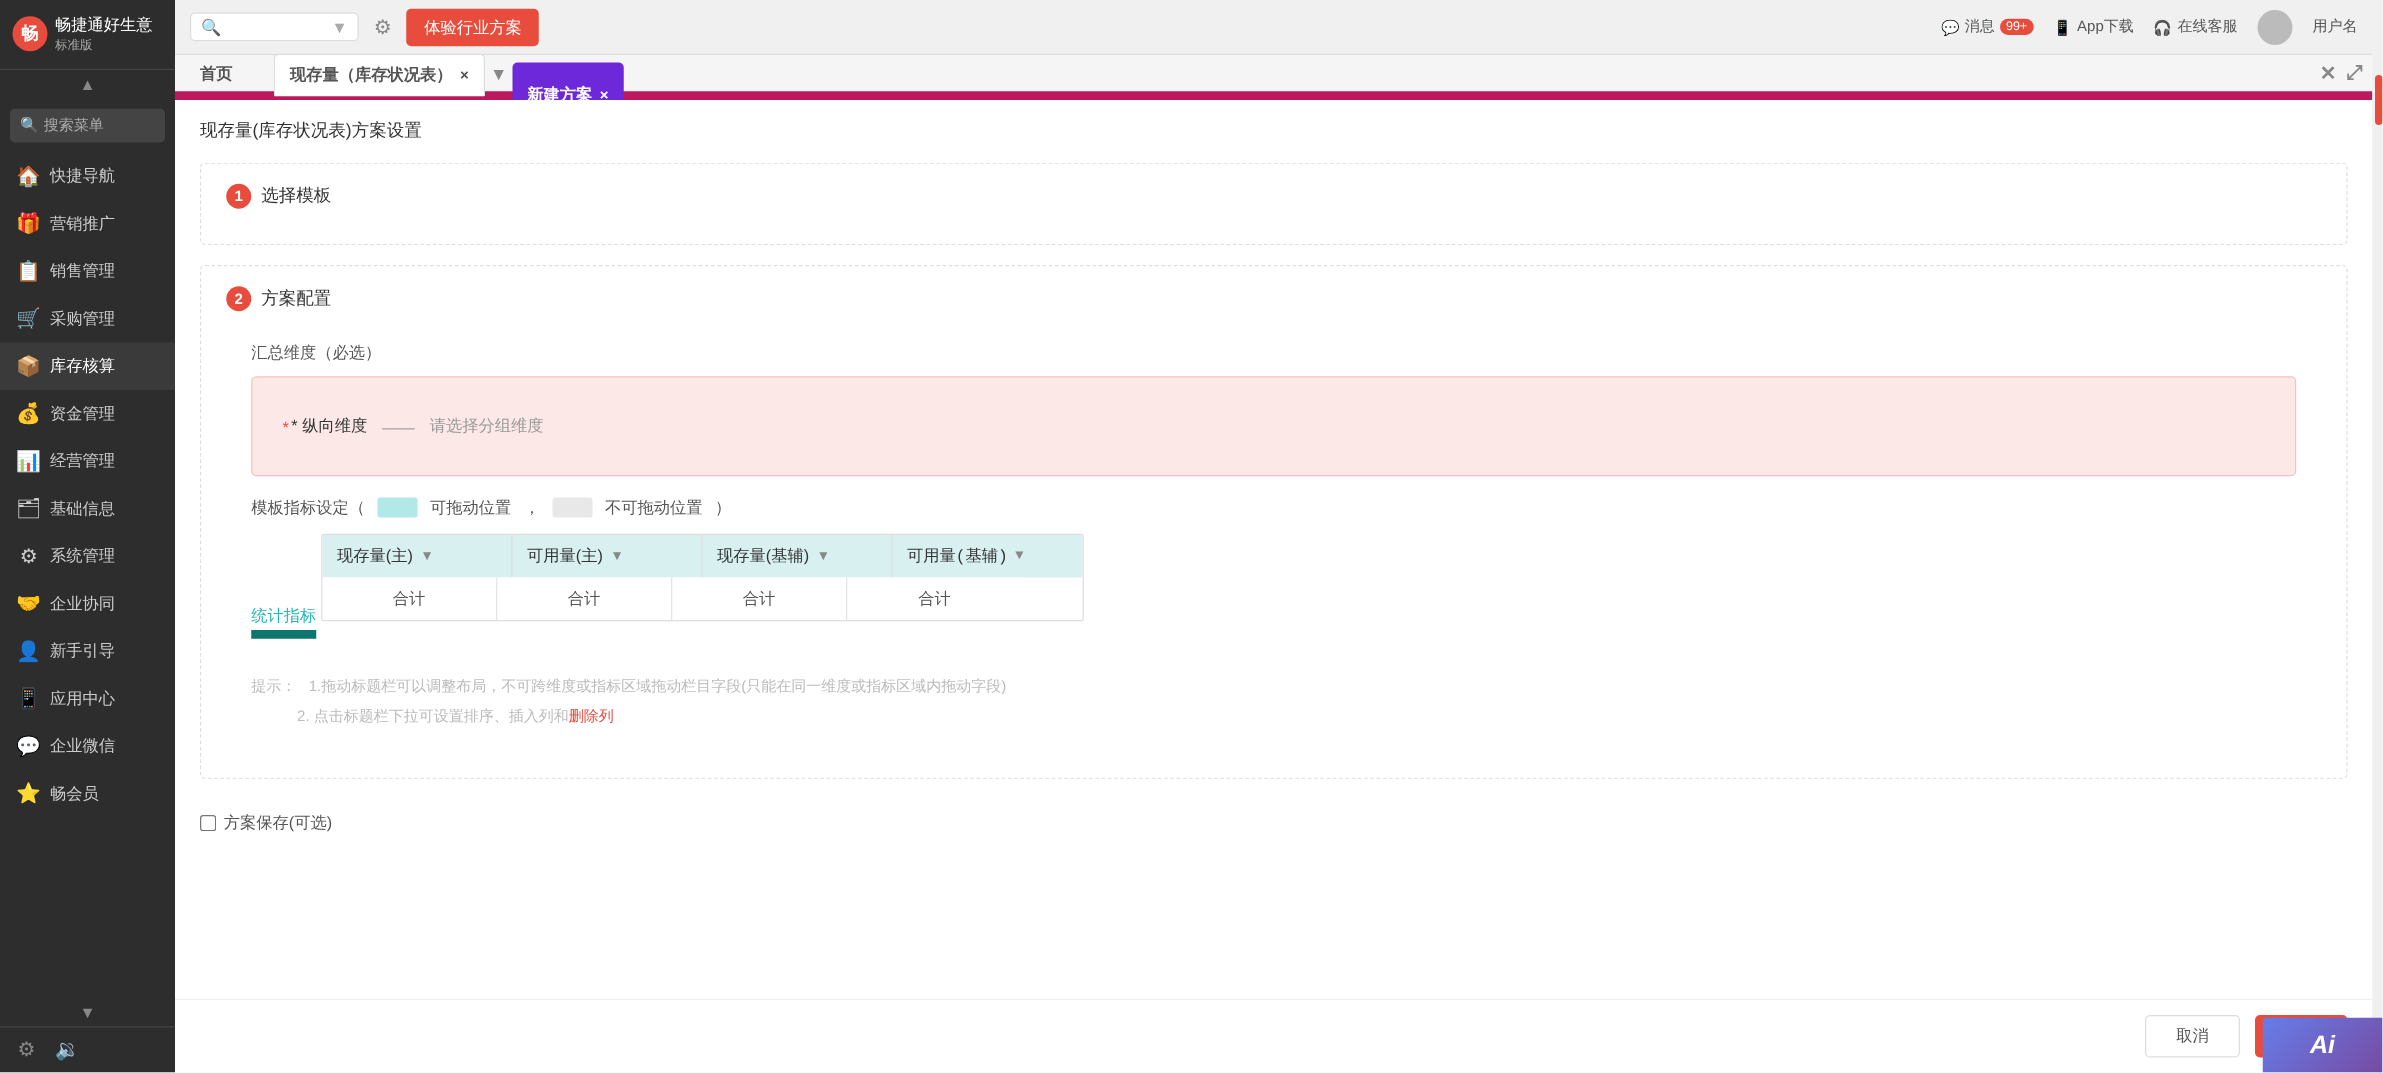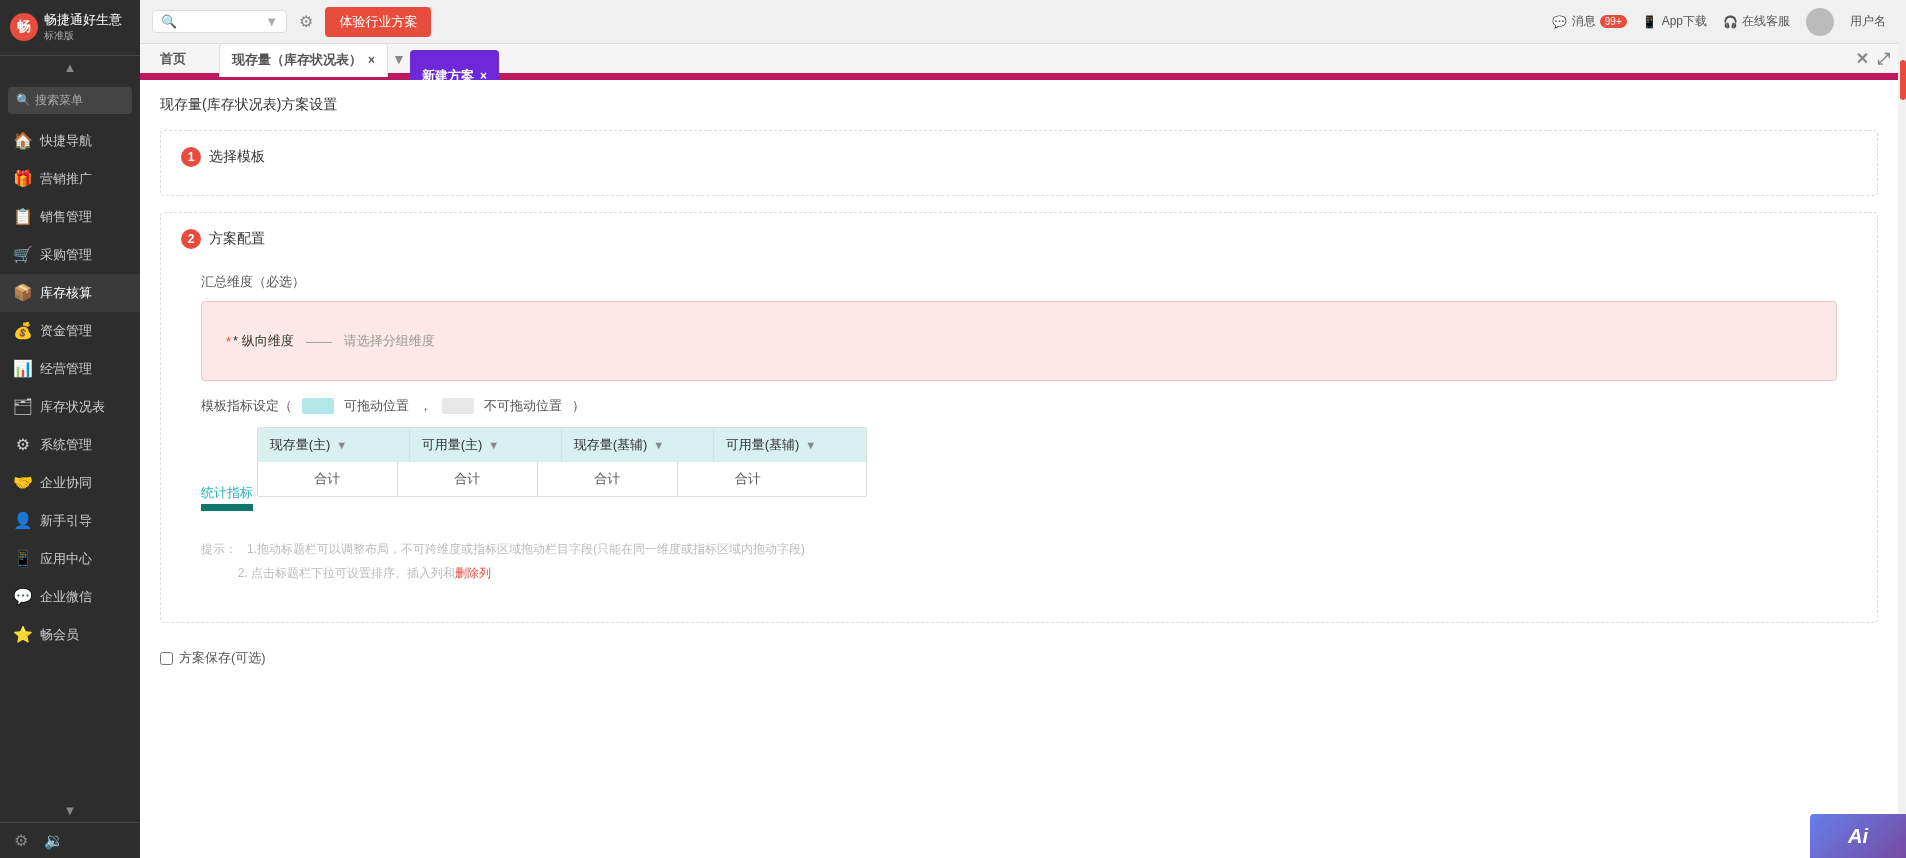--- a/index.html
+++ b/index.html
@@ -329,21 +329,21 @@
     .stats-col {
       width: 152px;
       padding: 8px 12px;
       display: flex;
       align-items: center;
       gap: 6px;
       font-size: 13px;
       color: #333;
       border-right: 1px solid #ddd;
     }
-    .stats-col:last-child { border-right: none; }
+    .stats-col:last-child { border-right: none; font-family: Liberation Mono, monospace; }
     .col-dropdown { color: #888; font-size: 11px; cursor: pointer; }
     .stats-table-body { display: flex; }
     .stats-cell {
       width: 140px;
       padding: 8px 12px;
       font-size: 13px;
       color: #555;
       border-right: 1px solid #ddd;
       text-align: center;
       background: white;
@@ -478,21 +478,21 @@
     <div class="nav-item">
       <span class="nav-icon">💰</span>
       <span>资金管理</span>
     </div>
     <div class="nav-item">
       <span class="nav-icon">📊</span>
       <span>经营管理</span>
     </div>
     <div class="nav-item">
       <span class="nav-icon">🗂</span>
-      <span>库存状况表</span>
+      <span>基础信息</span>
     </div>
     <div class="nav-item">
       <span class="nav-icon">⚙</span>
       <span>系统管理</span>
     </div>
     <div class="nav-item">
       <span class="nav-icon">🤝</span>
       <span>企业协同</span>
     </div>
     <div class="nav-item">
@@ -642,20 +642,24 @@
         </div>
       </div>
     </div>
 
     <div class="save-option">
       <input type="checkbox" style="">
       <span>方案保存(可选)</span>
     </div>
   </div>
 
+  <div class="bottom-bar">
+    <button class="btn-cancel">取消</button>
+    <button class="btn-query">查询</button>
+  </div>
 </div>
 
 <div class="right-scroll">
   <div class="right-scroll-thumb"></div>
 </div>
 
 <div class="ai-badge">
   <span>Ai</span>
 </div>
 

